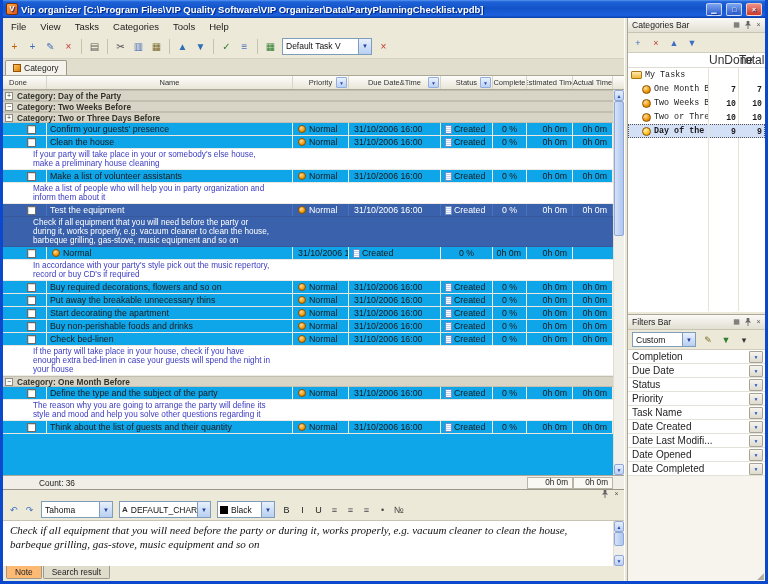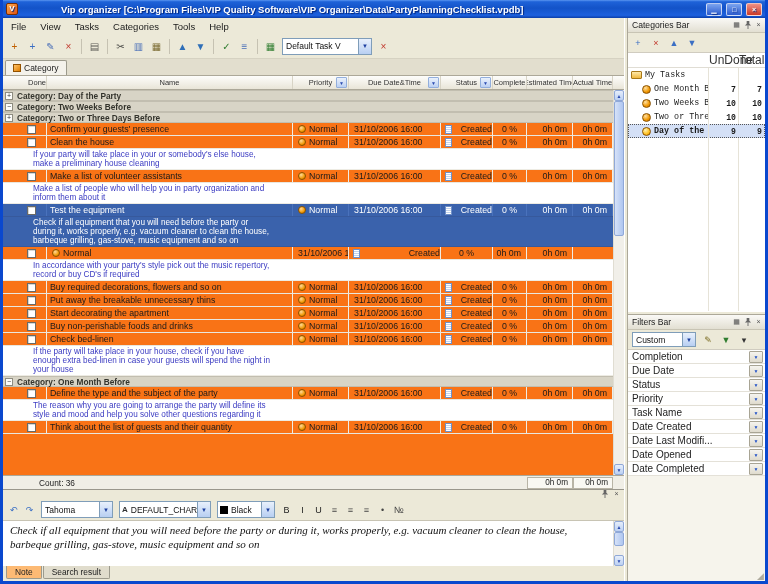--- a/index.html
+++ b/index.html
@@ -7,21 +7,21 @@
   body { font-family:"Liberation Sans","DejaVu Sans",sans-serif; }
 
   .window{width:768px;height:584px;border:3px solid #0A48CE;border-top:none;display:flex;flex-direction:column;background:#ECE9D8;overflow:hidden;}
 
   
   .titlebar{flex:0 0 18px;display:flex;align-items:center;gap:3px;padding:0 3px;
     background:linear-gradient(180deg,#5A96F0 0%,#1E62D8 10%,#1353C8 45%,#1C60DE 85%,#0B3EA8 100%);
     color:#fff;font-size:9.5px;font-weight:bold;text-shadow:1px 1px 1px #00237a;}
   .appicon{width:12px;height:12px;border-radius:2px;background:linear-gradient(135deg,#FFB050,#E05010);
     border:1px solid #7a2d00;color:#fff;font-size:8px;line-height:10px;text-align:center;font-weight:bold;flex:0 0 auto;}
-  .title{flex:1;white-space:nowrap;overflow:hidden;margin-left:40px;}
+  .title{flex:1;white-space:nowrap;overflow:hidden;}
   .wbtn{width:16px;height:13px;border:1px solid #ffffffaa;border-radius:2px;margin-left:1px;
     background:linear-gradient(180deg,#7BA4EF,#2B5BCE);color:#fff;font-size:7px;line-height:11px;text-align:center;flex:0 0 auto;}
   .wbtn.close{background:linear-gradient(180deg,#F09186,#CC3A27);}
 
   .bodyrow{flex:1;display:flex;min-height:0;}
   .left{width:621px;display:flex;flex-direction:column;min-width:0;}
   .vsplit{width:3px;background:#ECE9D8;border-left:1px solid #FFFFFF;}
   .sidebar{flex:1;display:flex;flex-direction:column;background:#ECE9D8;border-left:1px solid #ACA899;min-width:0;}
 
   
@@ -37,37 +37,37 @@
 
   
   .tabstrip{flex:0 0 17px;background:#E2DECE;display:flex;align-items:flex-end;padding-left:2px;border-bottom:1px solid #ACA899;}
   .cattab{height:15px;display:flex;align-items:center;gap:3px;background:#F4F2EB;border:1px solid #9C9A8C;border-bottom:none;border-radius:2px 2px 0 0;padding:0 7px;font-size:8.5px;color:#222;}
   .cattab .tabico{width:8px;height:8px;background:linear-gradient(135deg,#FFC36A,#E07E00);border:1px solid #935200;flex:0 0 auto;}
 
   
   .thead{flex:0 0 14px;display:grid;grid-template-columns:44px 246px 56px 92px 52px 34px 46px 40px 11px;
     background:linear-gradient(180deg,#FDFDFB,#E9E5D8);border-bottom:1px solid #ACA899;font-size:7.5px;color:#333;}
   .th{display:flex;align-items:center;justify-content:center;border-right:1px solid #D8D4C6;position:relative;overflow:hidden;white-space:nowrap;}
-  .th.first{justify-content:flex-end;padding-left:6px;}
+  .th.first{justify-content:flex-start;padding-left:6px;}
   .th.filler{border-right:none;}
   .thfilter{position:absolute;right:1px;top:1px;width:11px;height:11px;background:linear-gradient(180deg,#EAF1FC,#BCD0F2);
     border:1px solid #92AEDC;border-radius:1px;color:#2B4BB0;font-size:5px;display:flex;align-items:center;justify-content:center;}
 
   .tbodyouter{flex:1;display:flex;min-height:0;background:#fff;}
-  .tbody{width:610px;overflow:hidden;background:#f97316;}
+  .tbody{width:610px;overflow:hidden;background:#0ea5e9;}
   .row{font-size:8.8px;color:#1a1a1a;}
   .row.task{display:grid;grid-template-columns:44px 246px 56px 92px 52px 34px 46px 40px;height:13px;align-items:stretch;border-bottom:1px solid #E9E7DF;}
   .row.task .cell{display:flex;align-items:center;border-right:1px solid #EFEDE5;overflow:hidden;white-space:nowrap;}
   .cell.done{padding-left:24px;}
   .cb{width:9px;height:9px;background:#fff;border:1px solid #6a6a66;box-shadow:inset 1px 1px 0 #d8d8d4;flex:0 0 auto;}
   .cell.name{padding-left:3px;}
   .cell.prio{padding-left:5px;gap:3px;}
   .ball{width:8px;height:8px;border-radius:50%;background:radial-gradient(circle at 35% 30%,#FFD896,#F09600 65%,#B56000);border:1px solid #8a5200;flex:0 0 auto;}
   .cell.due{padding-left:5px;}
-  .cell.status{padding-left:4px;gap:2px;justify-content:space-between;}
+  .cell.status{padding-left:4px;gap:2px;}
   .pageico{width:7px;height:9px;border:1px solid #7090C8;background:repeating-linear-gradient(180deg,#fff 0 1px,#C2D2EC 1px 2px);flex:0 0 auto;}
   .cell.comp{justify-content:center;}
   .cell.est,.cell.act{justify-content:flex-end;padding-right:5px;}
 
   .row.cat{height:11px;display:flex;align-items:center;background:#D8D4C6;border-top:1px solid #C2BEB0;border-bottom:1px solid #C2BEB0;font-weight:bold;font-size:8.3px;color:#33332C;}
   .exp{width:8px;height:8px;margin:0 4px 0 2px;background:#FDFDFA;border:1px solid #8E8C80;font-size:7px;line-height:6px;text-align:center;color:#333;font-weight:normal;flex:0 0 auto;}
 
   .row.note{border-bottom:1px solid #EDEBE3;background:#fff;}
   .ntxt{margin-left:30px;width:240px;font-size:8.2px;line-height:9px;color:#3B3BC2;padding:1px 0;}
 

